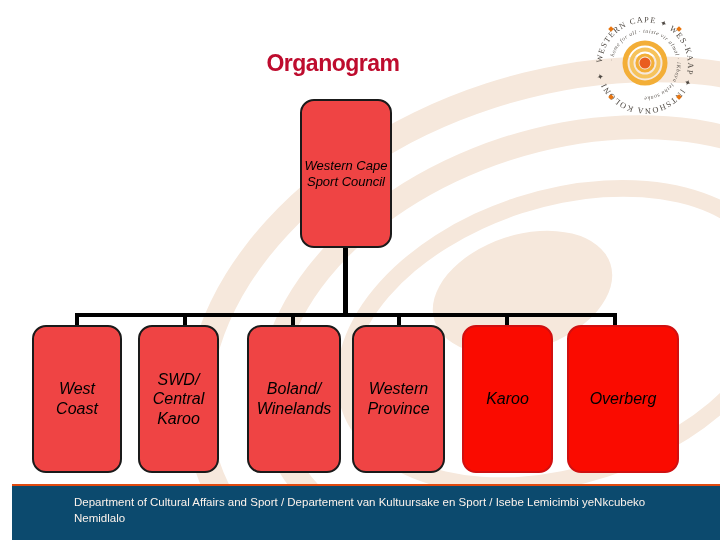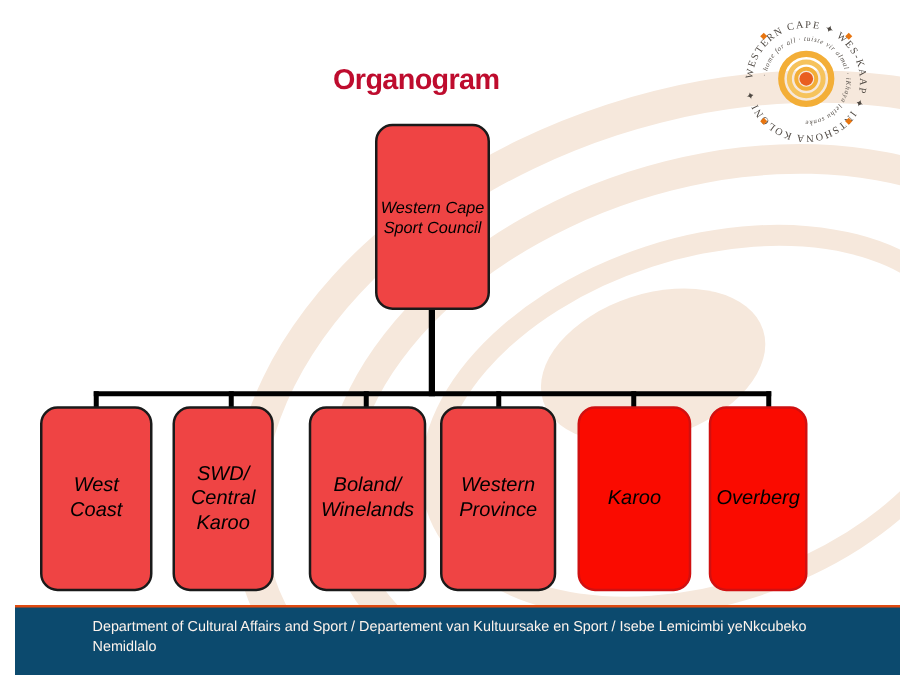--- a/index.html
+++ b/index.html
@@ -35,21 +35,21 @@
   }
   .teal{background:#ef4444;border:2px solid #1a1a1a;}
   .red{background:#fa0b00;border:2px solid #d01010;}
   .root-box{left:300px;top:99px;width:92px;height:149px;font-size:13px;}
   .child{top:325px;height:148px;font-size:16px;}
   .c1{left:32px;width:90px;}
   .c2{left:138px;width:81px;}
   .c3{left:247px;width:94px;}
   .c4{left:352px;width:93px;}
   .c5{left:462px;width:91px;}
-  .c6{left:567px;width:79px;}
+  .c6{left:567px;width:112px;}
   
   .footer{
     position:absolute;left:12px;top:484px;width:720px;height:56px;
     background:#0c4a6e;border-top:2px solid #e04a10;box-sizing:border-box;
   }
   .footer-text{
     position:absolute;left:62px;top:8px;width:600px;
     font-size:11.5px;line-height:16px;color:#fdf3ec;white-space:pre-line;
   }
 </style>

